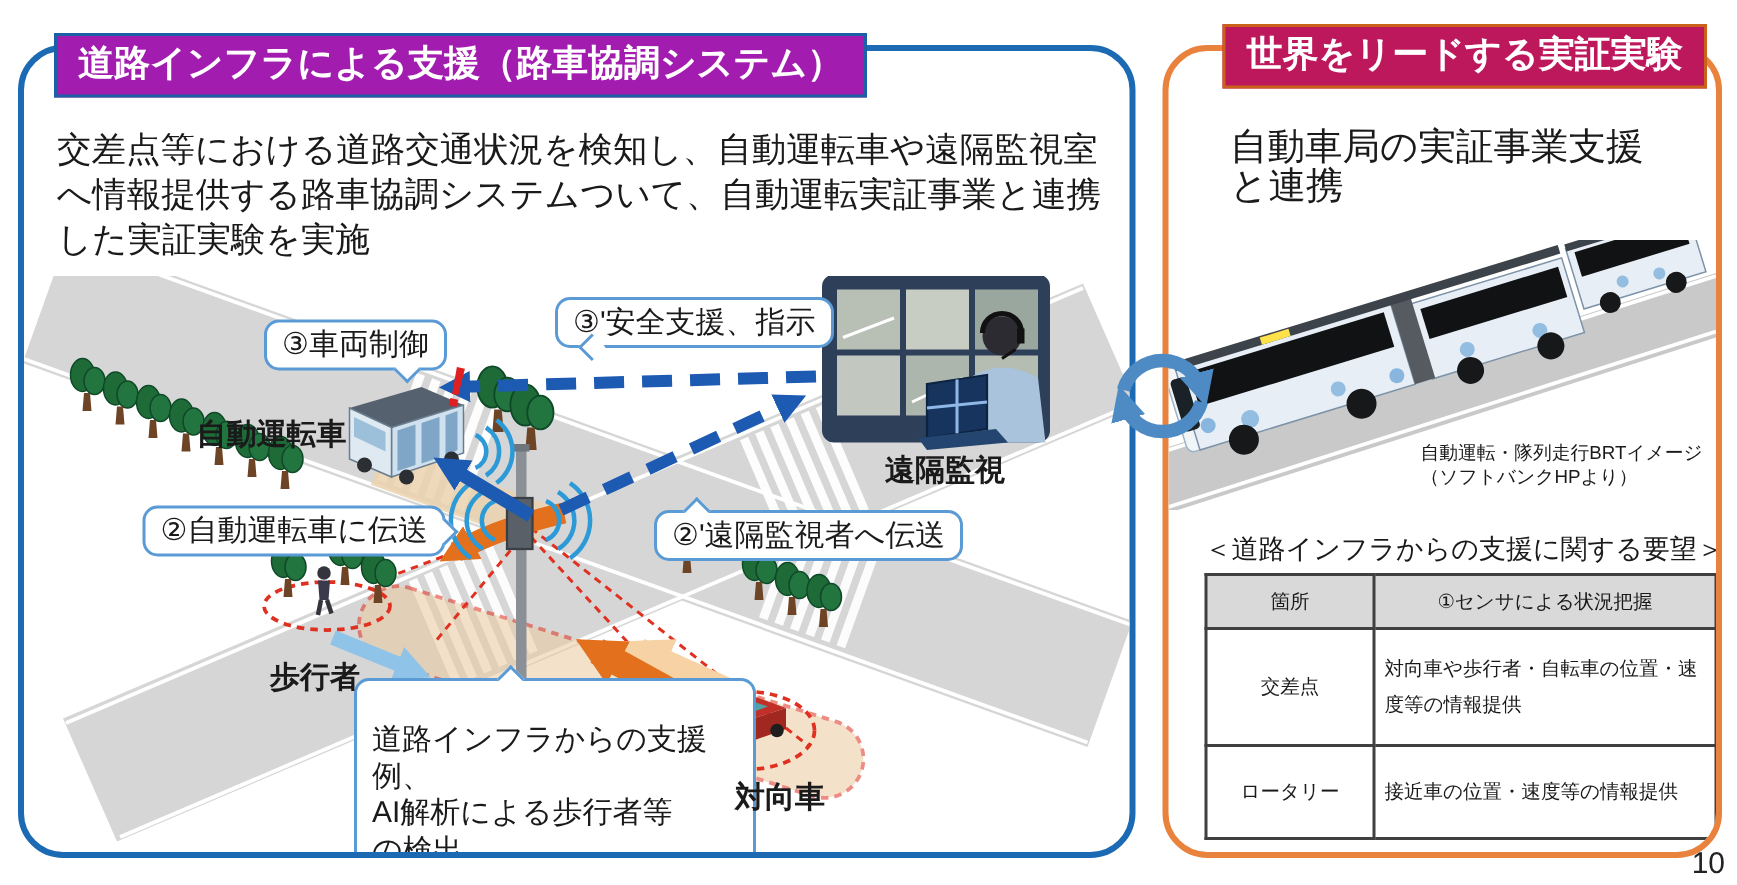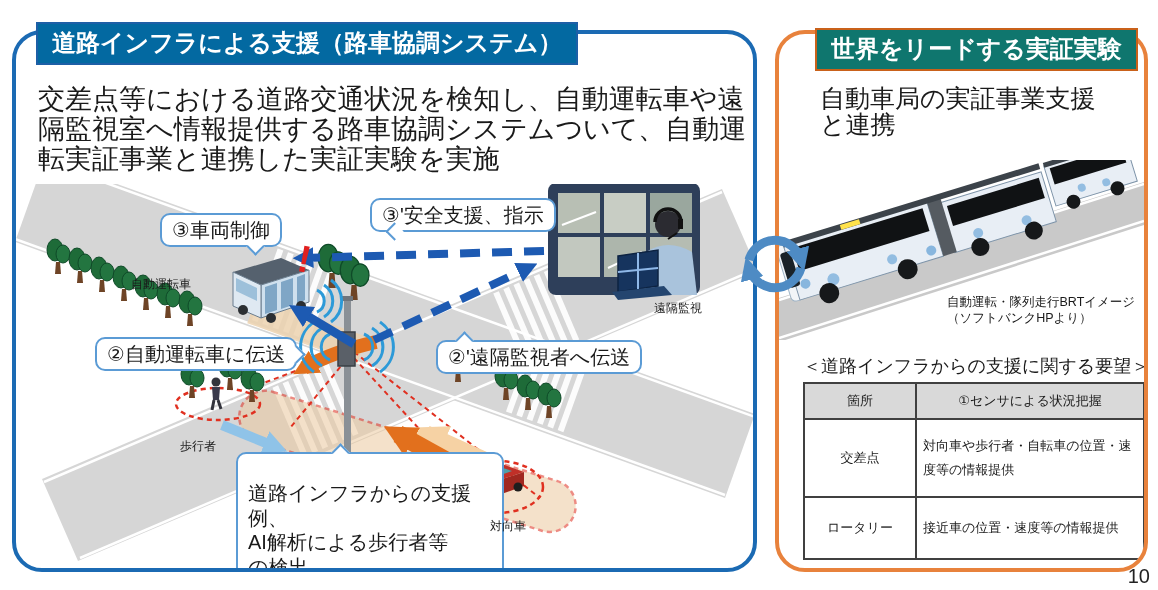--- a/index.html
+++ b/index.html
@@ -6,45 +6,45 @@
   html,body { width:1158px; height:590px; }
   body { position:relative; background:#fff; overflow:hidden;
          font-family:"Liberation Sans","DejaVu Sans",sans-serif; color:#1a1a1a; }
 
   .panel { position:absolute; background:#fff; border-radius:30px; }
   #left-panel  { left:12px;  top:30px; width:745px; height:542px; border:4px solid #1b6ab3; overflow:hidden; }
   #right-panel { left:775px; top:30px; width:373px; height:542px; border:4px solid #e8823c; overflow:hidden; }
 
   .panel-title { position:absolute; z-index:10; color:#fff; font-weight:bold; font-size:24px;
                  line-height:1.2; padding:5px 14px; white-space:nowrap; }
-  #left-title  { left:36px;  top:22px; background:#0369a1; border:2px solid #1d5fa6; }
-  #right-title { left:815px; top:28px; background:#0f766e; border:2px solid #c9611a; }
+  #left-title  { left:36px;  top:22px; background:#a21caf; border:2px solid #1d5fa6; }
+  #right-title { left:815px; top:16px; background:#be185d; border:2px solid #c9611a; }
 
   #left-desc { position:absolute; left:22px; top:50px; width:712px;
-               font-size:27px; line-height:30px; letter-spacing:0; }
+               font-size:23px; line-height:30px; letter-spacing:0; }
   #right-desc { position:absolute; left:41px; top:51px; width:288px; font-size:25px; line-height:26px; }
 
   #diagram-svg { position:absolute; left:0; top:150px; }
   #brt-svg { position:absolute; left:0; top:126px; }
 
   .bubble { position:absolute; z-index:5; background:#fff; border:2px solid #5b9bd5; border-radius:10px;
             padding:3px 10px; font-size:20px; line-height:1.22; white-space:nowrap; }
   .tail { position:absolute; width:13px; height:13px; background:#fff; transform:rotate(45deg); z-index:6; }
-  .dlabel { position:absolute; z-index:5; font-size:12px; font-weight:400; white-space:nowrap; }
+  .dlabel { position:absolute; z-index:5; font-size:20px; font-weight:700; white-space:nowrap; }
   .preline { white-space:pre-line; }
 
-  #bubble-control  { left:144px; top:179px; }
+  #bubble-control  { left:160px; top:179px; }
   #label-bus       { left:115px; top:242px; }
   #bubble-transmit-vehicle { left:79px;  top:303px; }
   #bubble-safety   { left:354px; top:164px; }
   #bubble-transmit-monitor { left:420px; top:306px; }
   #bubble-sensor   { left:220px; top:418px; width:268px; text-align:left; }
   #label-pedestrian{ left:164px; top:404px; }
   #label-oncoming  { left:474px; top:484px; }
-  #label-monitor   { left:574px; top:266px; width:112px; text-align:right; }
+  #label-monitor   { left:574px; top:266px; width:112px; text-align:left; }
   #alert-mark { position:absolute; left:282px; top:204px; z-index:7; color:#e02020;
                 font-size:38px; font-weight:bold; transform:rotate(12deg); }
 
   #sync-icon { position:absolute; left:733px; top:208px; z-index:12; }
 
   #brt-caption { position:absolute; left:168px; top:260px; width:195px;
                  font-size:12.5px; line-height:16px; }
   #table-heading { position:absolute; left:24px; top:320px; font-size:18px; font-weight:500; white-space:nowrap; }
   #req-table { position:absolute; left:24px; top:348px; width:342px; border-collapse:collapse;
                font-size:13px; line-height:24px; }

